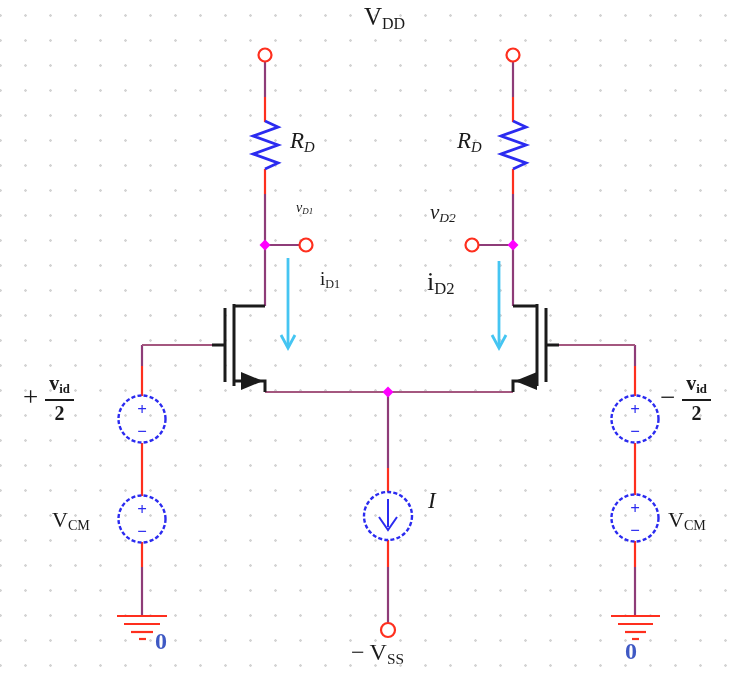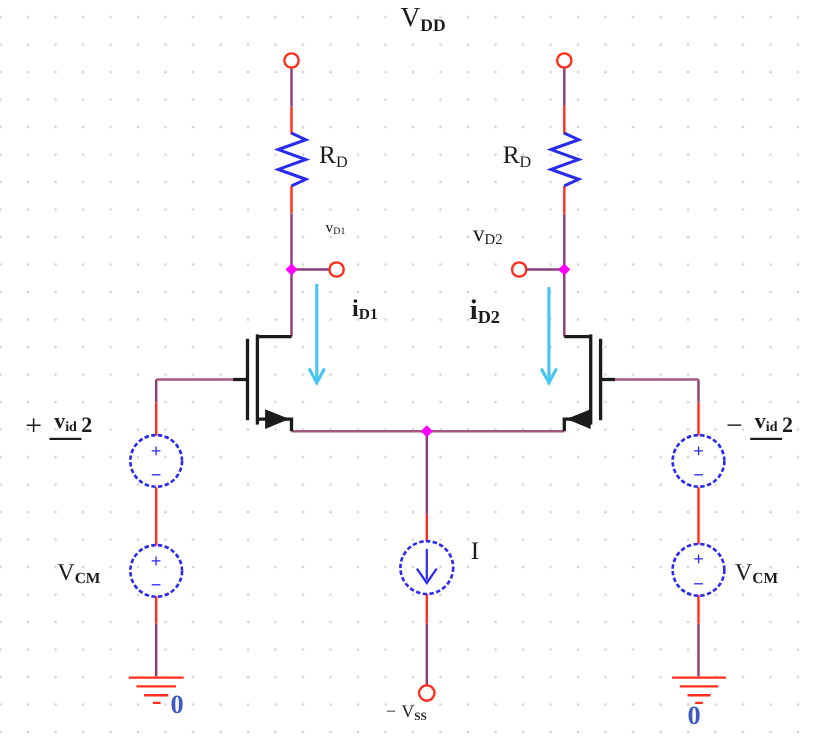--- a/index.html
+++ b/index.html
@@ -4,27 +4,27 @@
 <style>
   html,body{margin:0;padding:0;background:#fff;}
   .canvas{
     position:relative;width:743px;height:683px;overflow:hidden;background:#ffffff;
     background-image:radial-gradient(circle,#d4d4d4 1.15px,rgba(0,0,0,0) 1.5px);
     background-size:25px 25px;background-position:13px 3px;
     font-family:"Liberation Serif","DejaVu Serif",serif;color:#1b1b1b;
   }
   .canvas > svg{position:absolute;left:0;top:0;}
   .lbl{position:absolute;line-height:1;white-space:nowrap;}
-  .it{}
-  .bold{font-weight:bold;}
+  .it{font-style:italic;}
+  .bold{font-weight:normal;}
   .sb{font-size:0.64em;vertical-align:-0.24em;}
   .blue-num{color:#3f59c4;font-weight:bold;}
   .frac-row{display:flex;align-items:center;gap:7px;}
   .frac-row .sign{font-size:27px;}
-  .frac{display:flex;flex-direction:row;align-items:center;font-weight:bold;}
+  .frac{display:flex;flex-direction:column;align-items:center;font-weight:bold;}
   .frac .num{font-size:20px;border-bottom:2px solid #1b1b1b;padding:0 4px 3px;text-align:center;}
   .frac .den{font-size:20px;padding-top:2px;text-align:center;}
 </style>
 </head>
 <body>
 
 <div class="canvas">
 
   <svg width="743" height="683" viewBox="0 0 743 683">
 
@@ -155,21 +155,21 @@
     <span>R</span><span class="sb">D</span>
   </div>
 
   <div class="lbl it" style="left:296px;top:201px;font-size:14px;">
     <span>v</span><span class="sb">D1</span>
   </div>
   <div class="lbl it" style="left:430px;top:202px;font-size:21px;">
     <span>v</span><span class="sb">D2</span>
   </div>
 
-  <div class="lbl bold" style="left:320px;top:269px;font-size:22px;text-align:right;">
+  <div class="lbl bold" style="left:320px;top:269px;font-size:19px;text-align:right;">
     <span>i</span><span class="sb">D1</span>
   </div>
   <div class="lbl bold" style="left:427px;top:269px;font-size:26px;">
     <span>i</span><span class="sb">D2</span>
   </div>
 
   <div class="lbl frac-row" style="left:23px;top:373px;">
     <span class="sign">+</span>
     <span class="frac">
       <span class="num"><span>v</span><span class="sb">id</span></span>
@@ -189,21 +189,21 @@
     <span>V</span><span class="sb bold">CM</span>
   </div>
   <div class="lbl" style="left:668px;top:509px;font-size:22px;">
     <span>V</span><span class="sb bold">CM</span>
   </div>
 
   <div class="lbl it" style="left:428px;top:489px;font-size:23px;">
     <span>I</span>
   </div>
 
-  <div class="lbl" style="left:351px;top:640px;font-size:16px;">
+  <div class="lbl" style="left:351px;top:640px;font-size:24px;">
     <span style="margin-right:5px;">−</span><span>V</span><span class="sb bold">SS</span>
   </div>
 
   <div class="lbl blue-num" style="left:155px;top:629px;font-size:24px;">
     <span>0</span>
   </div>
   <div class="lbl blue-num" style="left:625px;top:639px;font-size:24px;">
     <span>0</span>
   </div>
 

